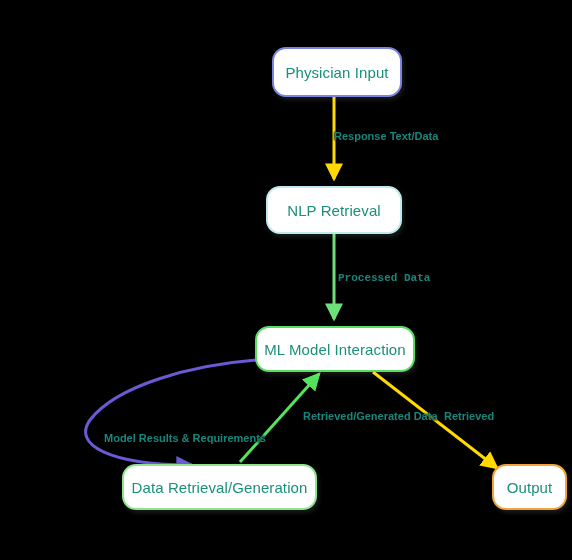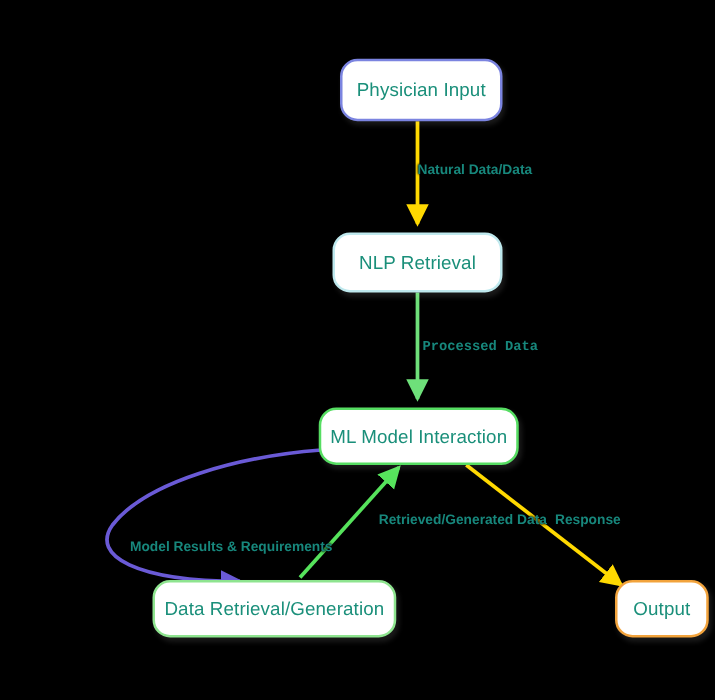--- a/index.html
+++ b/index.html
@@ -78,19 +78,19 @@
   <div class="node" id="n2" style="left: 213px; top: 326px; width: 160px; height: 46px; border: 2.5px solid rgb(86, 221, 98);">
     <span class="label">ML Model Interaction</span>
   </div>
   <div class="node" id="n3" style="left: 80px; top: 464px; width: 195px; height: 46px; border: 2.5px solid rgb(142, 228, 143);">
     <span class="label">Data Retrieval/Generation</span>
   </div>
   <div class="node" id="n4" style="left: 450px; top: 464px; width: 75px; height: 46px; border: 2.5px solid rgb(242, 163, 60); align-items: center;">
     <span class="label">Output</span>
   </div>
 
-  <div class="edge-label" id="e0" style="left: 292px; top: 130px;">Natural Data/Data</div>
+  <div class="edge-label" id="e0" style="left: 292px; top: 130px;">Response Text/Data</div>
   <div class="edge-label" id="e1" style="left: 296px; top: 272px; font-family: Liberation Mono, monospace;">Processed Data</div>
   <div class="edge-label" id="e2" style="left: 62px; top: 432px;">Model Results &amp; Requirements</div>
   <div class="edge-label" id="e3" style="left: 237px; top: 410px; padding-left: 24px;">Retrieved/Generated Data</div>
-  <div class="edge-label" id="e4" style="left: 402px; top: 410px;">Response</div>
+  <div class="edge-label" id="e4" style="left: 402px; top: 410px;">Retrieved</div>
 
 </div>
 
 </body></html>

